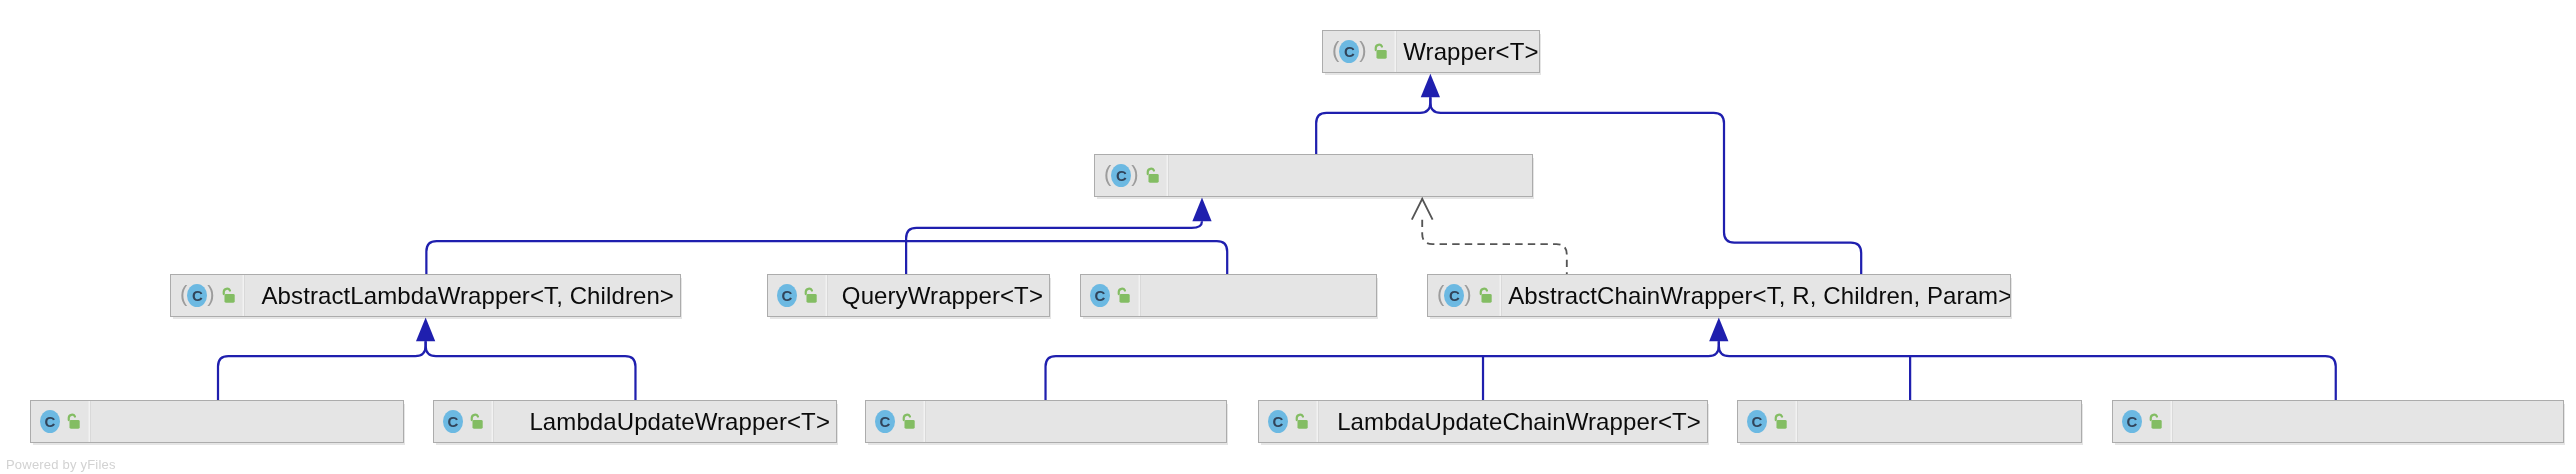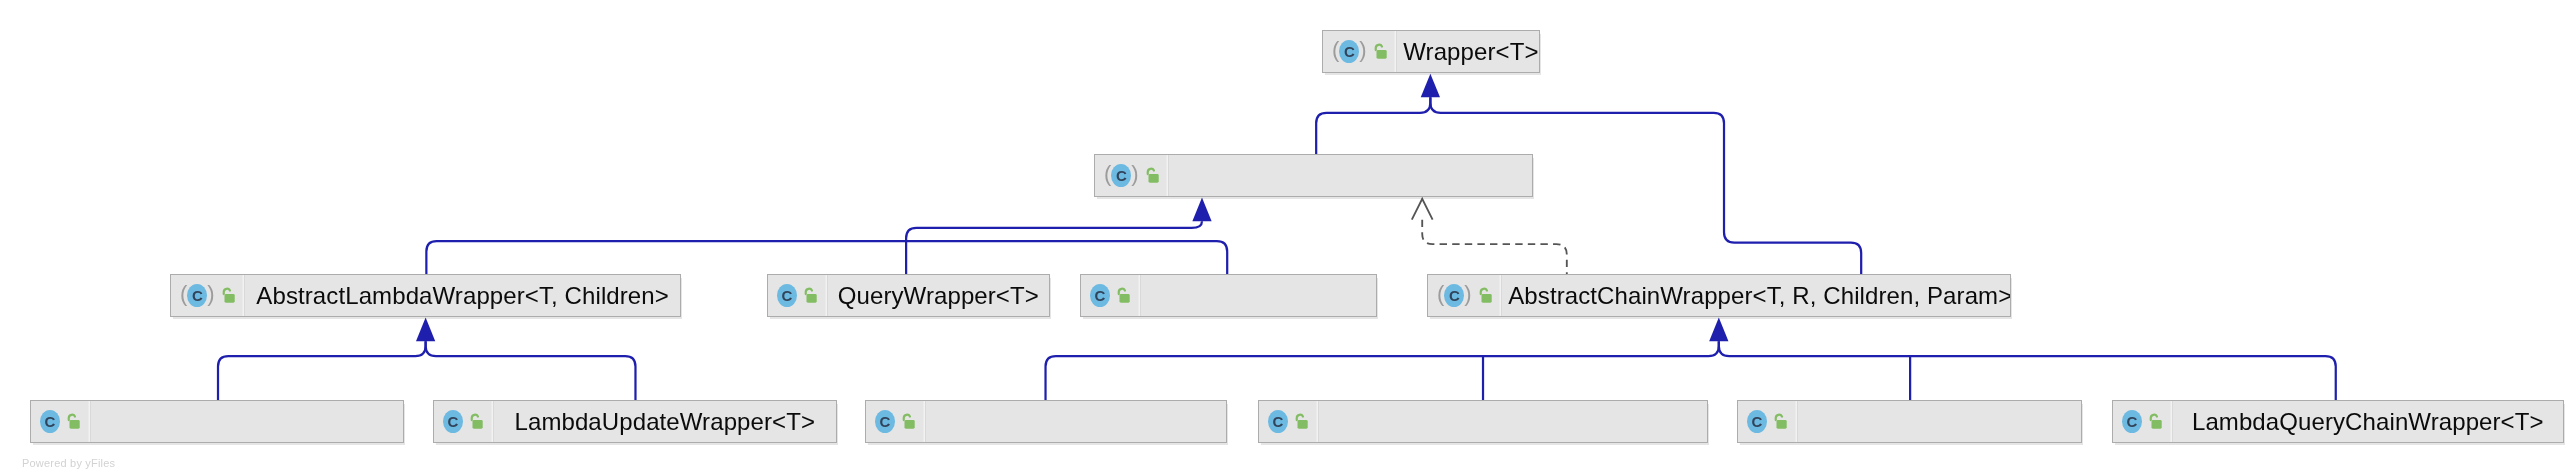--- a/index.html
+++ b/index.html
@@ -27,28 +27,28 @@
   .paren{color:#9c9c9c;font-size:22px;font-weight:400;position:relative;top:-1.5px;}
   .node:not(.abstract) .paren{display:none;}
   .cls-circle{
     width:20px;height:23px;border-radius:50%;
     background:#6cb9e2;
     display:flex;align-items:center;justify-content:center;
     color:#31445a;font-size:15px;font-weight:600;
   }
   .lock-icon{margin-left:5.2px;display:flex;align-items:center;}
   .label{
-    flex:1 1 auto;text-align:center;
+    flex:1 1 auto;text-align:right;
     font-size:24px;color:#0b0b0b;letter-spacing:0.1px;
     white-space:nowrap;overflow:hidden;
     padding:0 6px;
   }
   .credit{
     position:absolute;left:6px;top:457px;
-    font-size:11px;color:#d2d2d2;letter-spacing:0.2px;margin-left:16px;
+    font-size:13px;color:#d2d2d2;letter-spacing:0.2px;
   }
 </style>
 </head>
 <body>
 
 <svg id="edges" viewBox="0 0 3474 640" xmlns="http://www.w3.org/2000/svg">
   <g stroke="#1f1fae" stroke-width="3" fill="none">
 
     <path d="M1929,131 V138 Q1929,152 1915,152 H1789 Q1775,152 1775,166 V208"></path>
     <path d="M1929,131 V138 Q1929,152 1943,152 H2311 Q2325,152 2325,166 V313 Q2325,327 2339,327 H2496 Q2510,327 2510,341 V370"></path>
@@ -213,20 +213,21 @@
         <span class="cls-icon">
           <span class="cls-circle">C</span>
         </span>
         <span class="lock-icon">
           <svg width="17" height="19" viewBox="0 0 23 26">
             <path d="M5,11 v-3 a4.5,4.5 0 0 1 8.5,-1.8" stroke="#83bd63" stroke-width="3" fill="none" stroke-linecap="round"></path>
             <rect x="6" y="11" width="14" height="12" rx="2" fill="#83bd63"></rect>
           </svg>
         </span>
       </span>
+      <span class="label">LambdaUpdateChainWrapper&lt;T&gt;</span>
     </div>
     <div class="node" style="left: 1737px; top: 400px; width: 345px; height: 43px;">
       <span class="icon-zone">
         <span class="cls-icon">
           <span class="cls-circle">C</span>
         </span>
         <span class="lock-icon">
           <svg width="17" height="19" viewBox="0 0 23 26">
             <path d="M5,11 v-3 a4.5,4.5 0 0 1 8.5,-1.8" stroke="#83bd63" stroke-width="3" fill="none" stroke-linecap="round"></path>
             <rect x="6" y="11" width="14" height="12" rx="2" fill="#83bd63"></rect>
@@ -239,18 +240,17 @@
         <span class="cls-icon">
           <span class="cls-circle">C</span>
         </span>
         <span class="lock-icon">
           <svg width="17" height="19" viewBox="0 0 23 26">
             <path d="M5,11 v-3 a4.5,4.5 0 0 1 8.5,-1.8" stroke="#83bd63" stroke-width="3" fill="none" stroke-linecap="round"></path>
             <rect x="6" y="11" width="14" height="12" rx="2" fill="#83bd63"></rect>
           </svg>
         </span>
       </span>
-      <span class="label">LambdaQueryChainWrapper&lt;T&gt;</span>
     </div>
   </div>
 
 <div class="credit">Powered by yFiles</div>
 
 
 </body></html>

